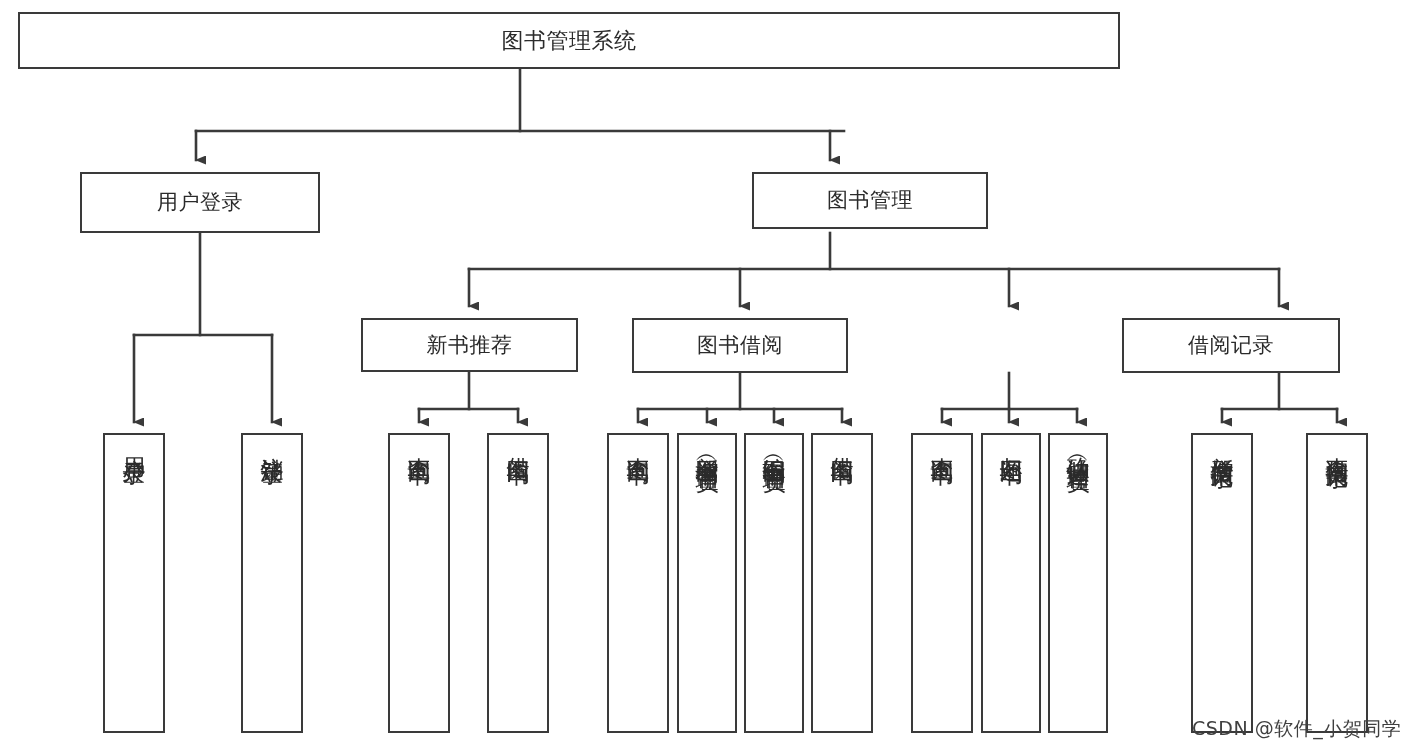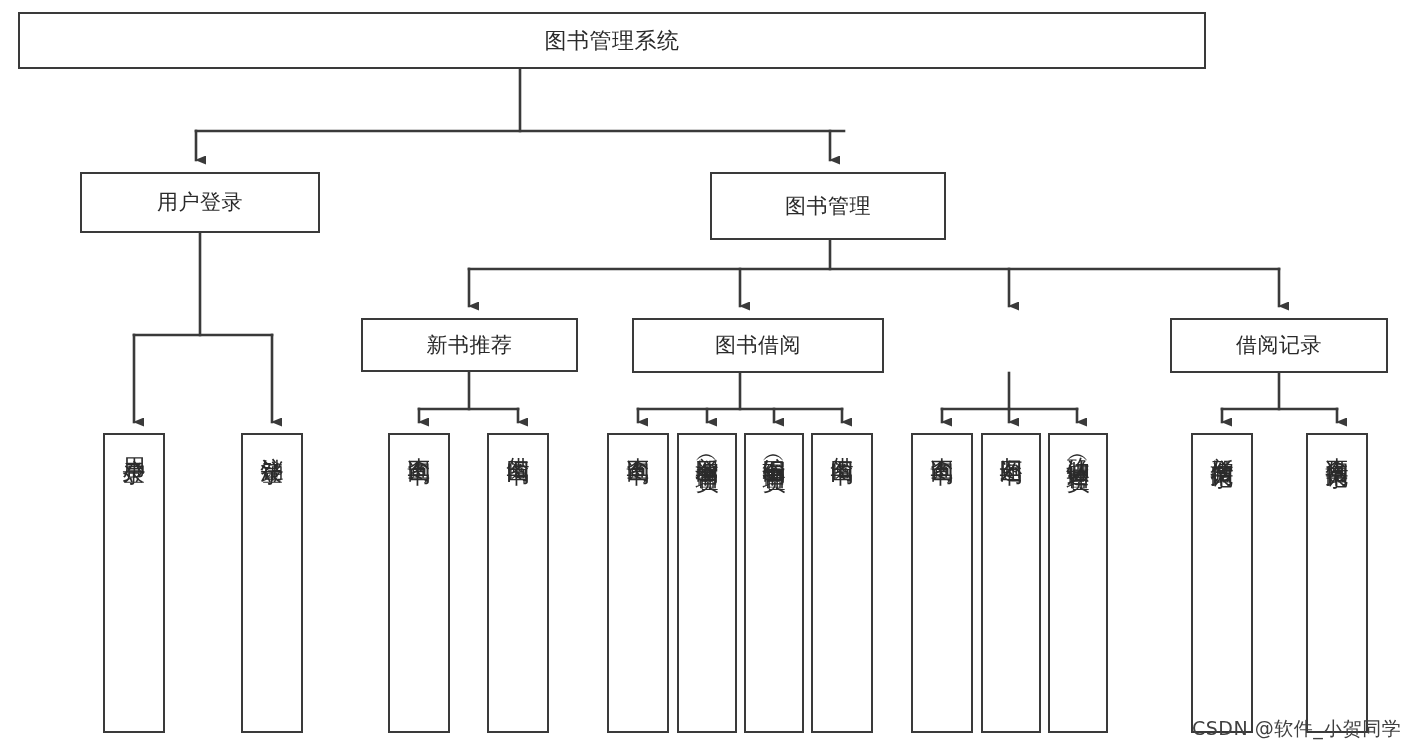--- a/index.html
+++ b/index.html
@@ -126,38 +126,38 @@
       <path d="M1009,409 L1009,422" marker-end="url(#arrow)"></path>
       <path d="M1077,409 L1077,422" marker-end="url(#arrow)"></path>
 
       <path d="M1279,373 L1279,409"></path>
       <path d="M1222,409 L1337,409"></path>
       <path d="M1222,409 L1222,422" marker-end="url(#arrow)"></path>
       <path d="M1337,409 L1337,422" marker-end="url(#arrow)"></path>
     </g>
   </svg>
 
-  <div class="node h root" style="left:18px; top:12px; width:1188px; height:57px;">
+  <div class="node h root" style="left:18px; top:12px; width:1102px; height:57px;">
     <span class="label">图书管理系统</span>
   </div>
 
   <div class="node h" style="left:80px; top:172px; width:240px; height:61px;">
     <span class="label">用户登录</span>
   </div>
-  <div class="node h" style="left:710px; top:172px; width:236px; height:68px;">
+  <div class="node h" style="left:752px; top:172px; width:236px; height:57px;">
     <span class="label">图书管理</span>
   </div>
 
   <div class="node h" style="left:361px; top:318px; width:217px; height:54px;">
     <span class="label">新书推荐</span>
   </div>
-  <div class="node h" style="left:632px; top:318px; width:252px; height:55px;">
+  <div class="node h" style="left:632px; top:318px; width:216px; height:55px;">
     <span class="label">图书借阅</span>
   </div>
-  <div class="node h" style="left:1170px; top:318px; width:218px; height:55px;">
+  <div class="node h" style="left:1122px; top:318px; width:218px; height:55px;">
     <span class="label">借阅记录</span>
   </div>
 
   <div class="node v" style="left:103px; top:433px; width:62px; height:300px;">
     <span class="label">用户登录</span>
   </div>
   <div class="node v" style="left:241px; top:433px; width:62px; height:300px;">
     <span class="label">注销登录</span>
   </div>
 

